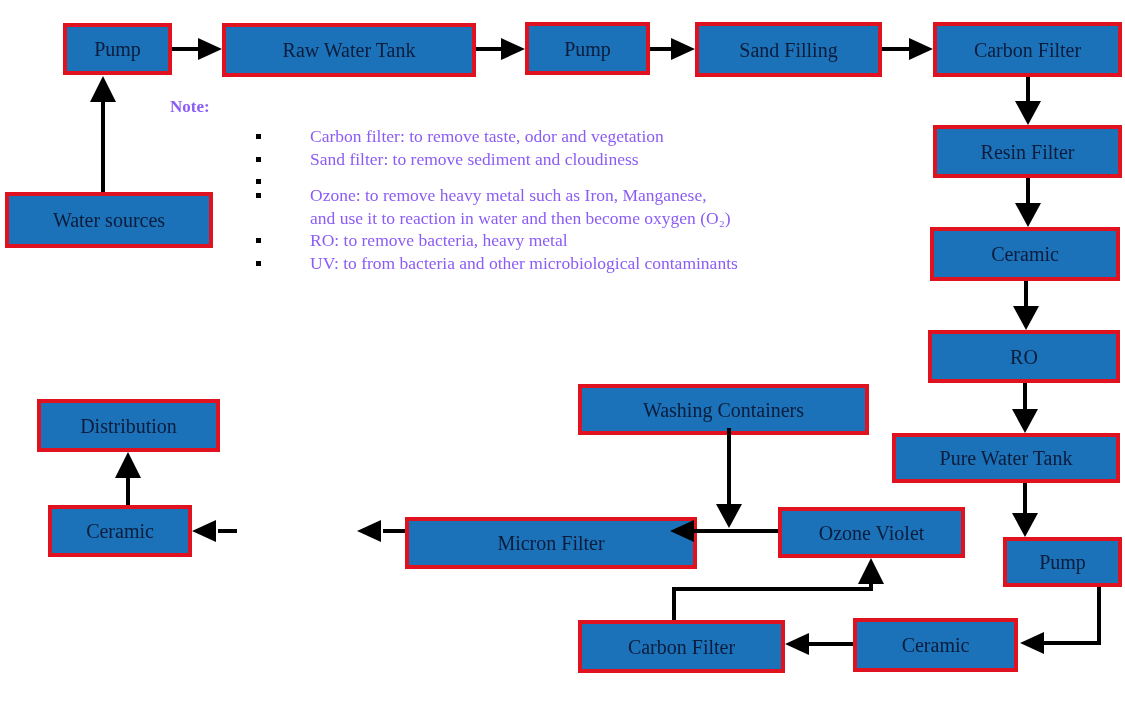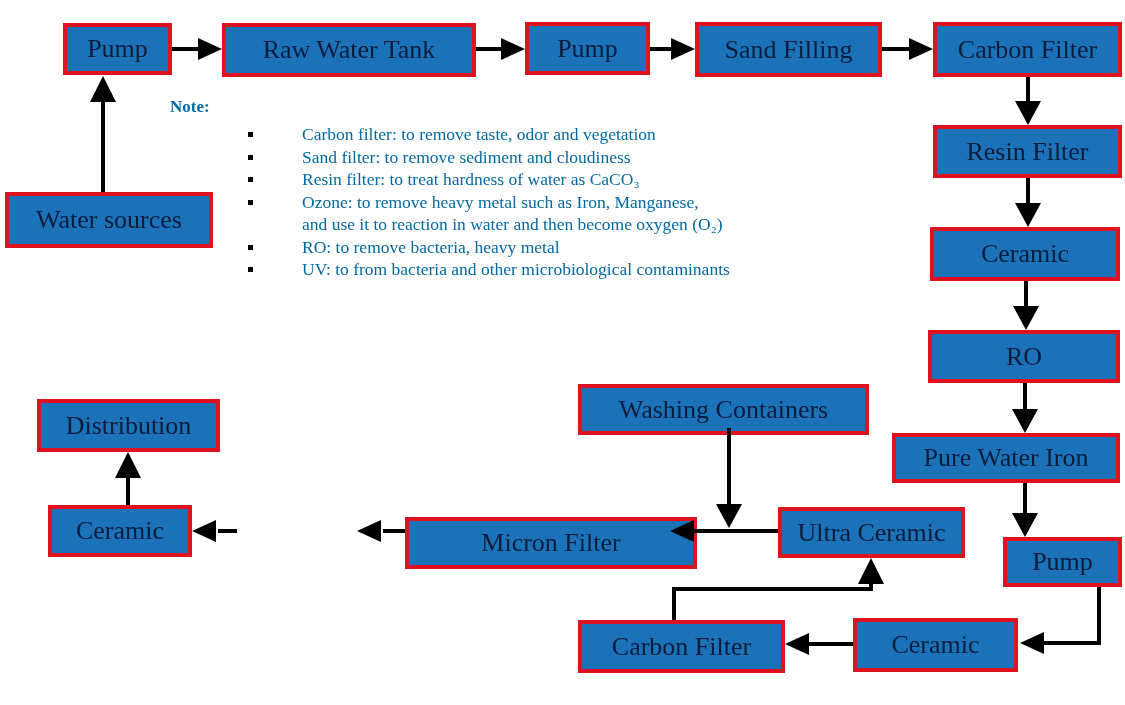--- a/index.html
+++ b/index.html
@@ -4,33 +4,33 @@
 <style>
   html,body{margin:0;padding:0;background:#ffffff;}
   #canvas{
     position:relative;width:1125px;height:705px;background:#ffffff;overflow:hidden;
     font-family:"Liberation Serif","DejaVu Serif",serif;
   }
   .node{
     position:absolute;box-sizing:border-box;
     background:#1b72b8;border:4px solid #e0121f;
     display:flex;align-items:center;justify-content:center;
-    color:#0c1c3c;font-size:26px;line-height:1;text-align:center;
+    color:#0c1c3c;font-size:20px;line-height:1;text-align:center;
   }
   .hline,.vline{position:absolute;background:#000000;}
   .hline{height:4px;}
   .vline{width:4px;}
   .head{position:absolute;width:0;height:0;}
   .head-right{border-top:11px solid transparent;border-bottom:11px solid transparent;border-left:24px solid #000000;}
   .head-left{border-top:11px solid transparent;border-bottom:11px solid transparent;border-right:24px solid #000000;}
   .head-up{border-left:13px solid transparent;border-right:13px solid transparent;border-bottom:26px solid #000000;}
   .head-down{border-left:13px solid transparent;border-right:13px solid transparent;border-top:24px solid #000000;}
-  .note{position:absolute;left:170px;top:97px;width:620px;color:#0369a1;}
+  .note{position:absolute;left:170px;top:97px;width:620px;color:#8b5cf6;}
   .note-heading{font-weight:bold;font-size:17px;margin-bottom:6px;}
-  .note-list{list-style:none;margin:0;padding:0 0 0 78px;}
+  .note-list{list-style:none;margin:8px;padding:0 0 0 78px;}
   .note-item{display:flex;font-size:17.5px;line-height:22.5px;}
   .note-bullet{flex:0 0 5px;width:5px;height:5px;background:#000000;margin:9px 49px 0 0;}
   .note-text{white-space:pre-line;}
 </style>
 </head>
 <body>
 
 <div id="canvas">
 
   <div class="node" style="left:63px;top:23px;width:109px;height:52px">
@@ -51,33 +51,33 @@
   <div class="node" style="left:933px;top:125px;width:189px;height:53px">
       <span>Resin Filter</span>
     </div>
   <div class="node" style="left:930px;top:227px;width:190px;height:54px">
       <span>Ceramic</span>
     </div>
   <div class="node" style="left:928px;top:330px;width:192px;height:53px">
       <span>RO</span>
     </div>
   <div class="node" style="left:892px;top:433px;width:228px;height:50px">
-      <span>Pure Water Iron</span>
+      <span>Pure Water Tank</span>
     </div>
   <div class="node" style="left:1003px;top:537px;width:119px;height:50px">
       <span>Pump</span>
     </div>
   <div class="node" style="left:853px;top:618px;width:165px;height:54px">
       <span>Ceramic</span>
     </div>
   <div class="node" style="left:578px;top:620px;width:207px;height:53px">
       <span>Carbon Filter</span>
     </div>
   <div class="node" style="left:778px;top:507px;width:187px;height:51px">
-      <span>Ultra Ceramic</span>
+      <span>Ozone Violet</span>
     </div>
   <div class="node" style="left:578px;top:384px;width:291px;height:51px">
       <span>Washing Containers</span>
     </div>
   <div class="node" style="left:405px;top:517px;width:292px;height:52px">
       <span>Micron Filter</span>
     </div>
   <div class="node" style="left:48px;top:505px;width:144px;height:52px">
       <span>Ceramic</span>
     </div>
@@ -151,21 +151,20 @@
       <li class="note-item">
           <span class="note-bullet"></span>
           <span class="note-text">Carbon filter: to remove taste, odor and vegetation</span>
         </li>
       <li class="note-item">
           <span class="note-bullet"></span>
           <span class="note-text">Sand filter: to remove sediment and cloudiness</span>
         </li>
       <li class="note-item">
           <span class="note-bullet"></span>
-          <span class="note-text">Resin filter: to treat hardness of water as CaCO₃</span>
         </li>
       <li class="note-item">
           <span class="note-bullet"></span>
           <span class="note-text">Ozone: to remove heavy metal such as Iron, Manganese,
 and use it to reaction in water and then become oxygen (O₂)</span>
         </li>
       <li class="note-item">
           <span class="note-bullet"></span>
           <span class="note-text">RO: to remove bacteria, heavy metal</span>
         </li>

